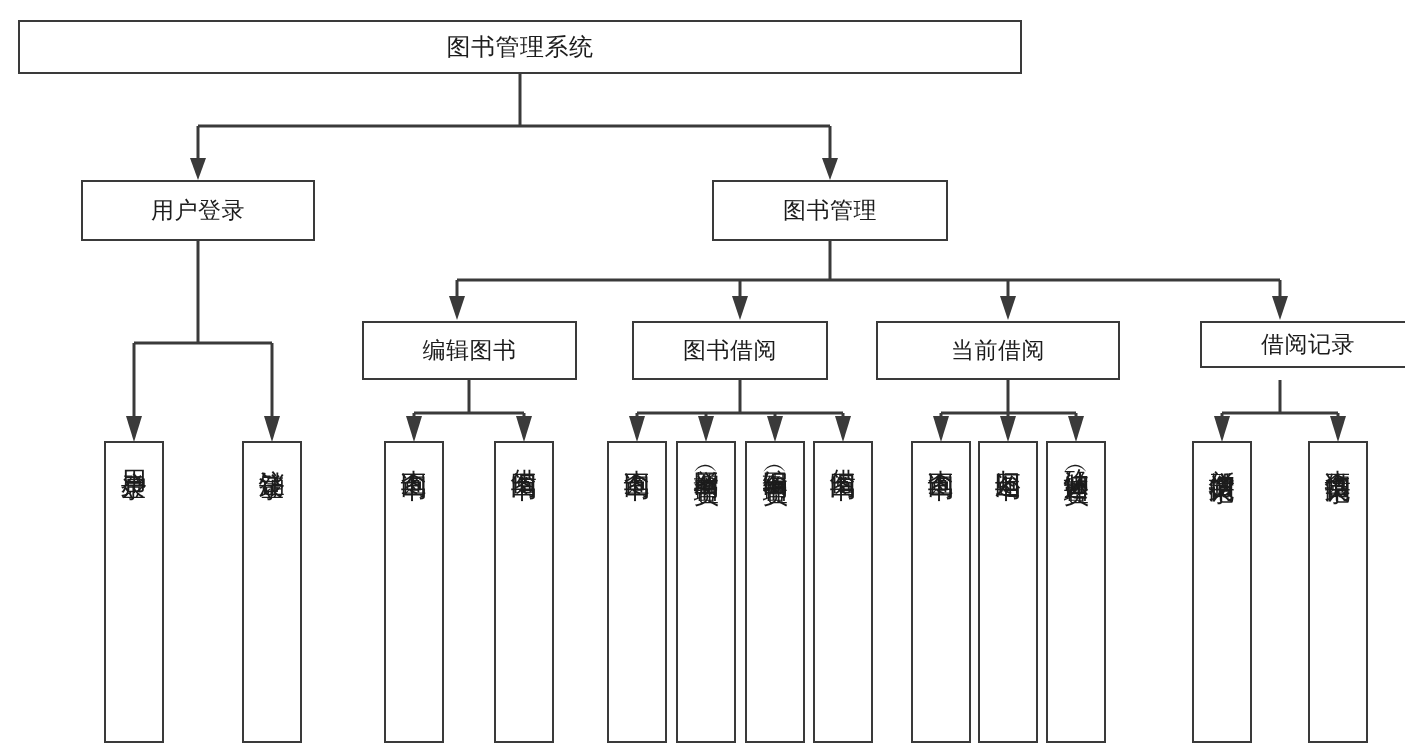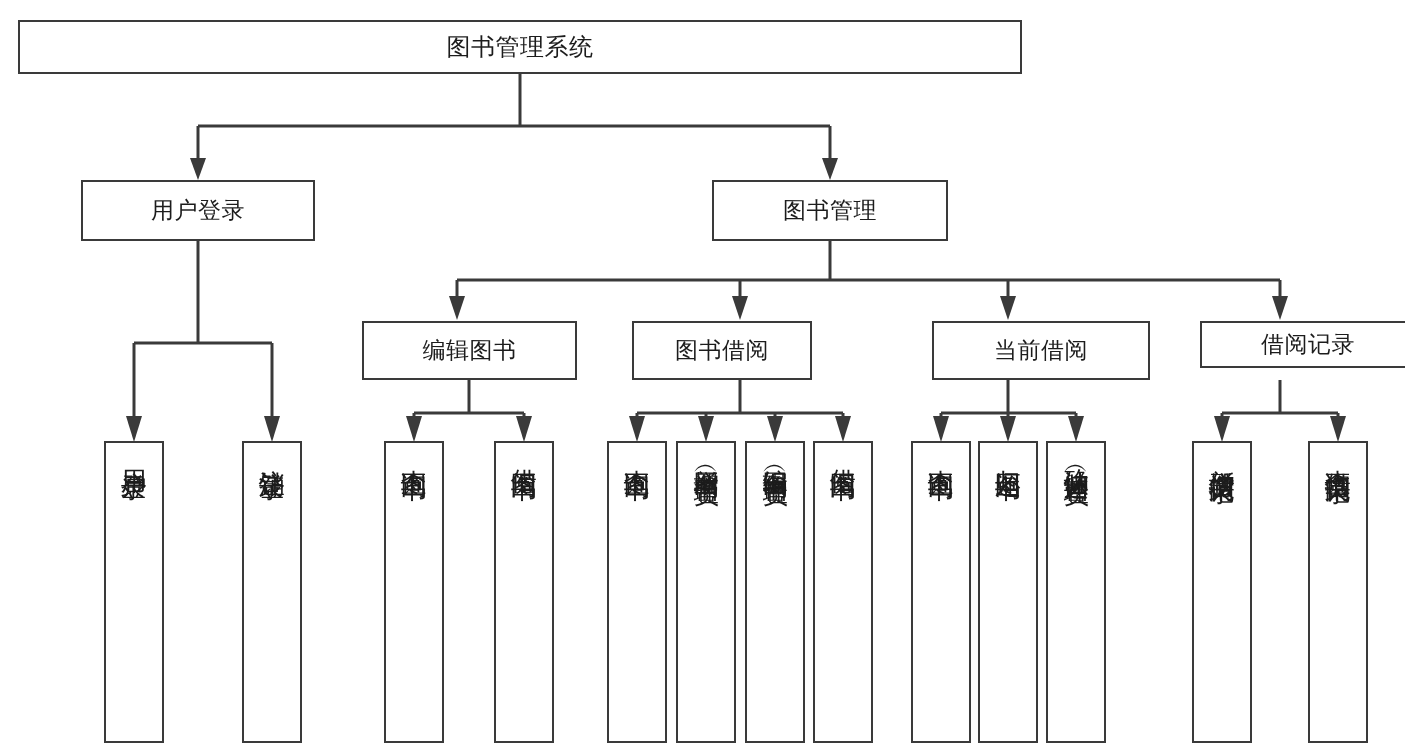--- a/index.html
+++ b/index.html
@@ -160,24 +160,24 @@
   <div class="node horiz" style="left:81px; top:172px; width:234px; height:61px;">
     <span class="lbl">用户登录</span>
   </div>
   <div class="node horiz" style="left:712px; top:172px; width:236px; height:61px;">
     <span class="lbl">图书管理</span>
   </div>
 
   <div class="node horiz" style="left:362px; top:313px; width:215px; height:59px;">
     <span class="lbl">编辑图书</span>
   </div>
-  <div class="node horiz" style="left:632px; top:313px; width:180px; height:59px;">
+  <div class="node horiz" style="left:632px; top:313px; width:196px; height:59px;">
     <span class="lbl">图书借阅</span>
   </div>
-  <div class="node horiz" style="left:932px; top:313px; width:218px; height:59px;">
+  <div class="node horiz" style="left:876px; top:313px; width:244px; height:59px;">
     <span class="lbl">当前借阅</span>
   </div>
   <div class="node horiz" style="left:1200px; top:313px; width:216px; height:47px;">
     <span class="lbl">借阅记录</span>
   </div>
 
   <div class="node vert" style="left:104px; top:433px; width:60px; height:302px;">
     <span class="lbl">用户登录</span>
   </div>
   <div class="node vert" style="left:242px; top:433px; width:60px; height:302px;">

